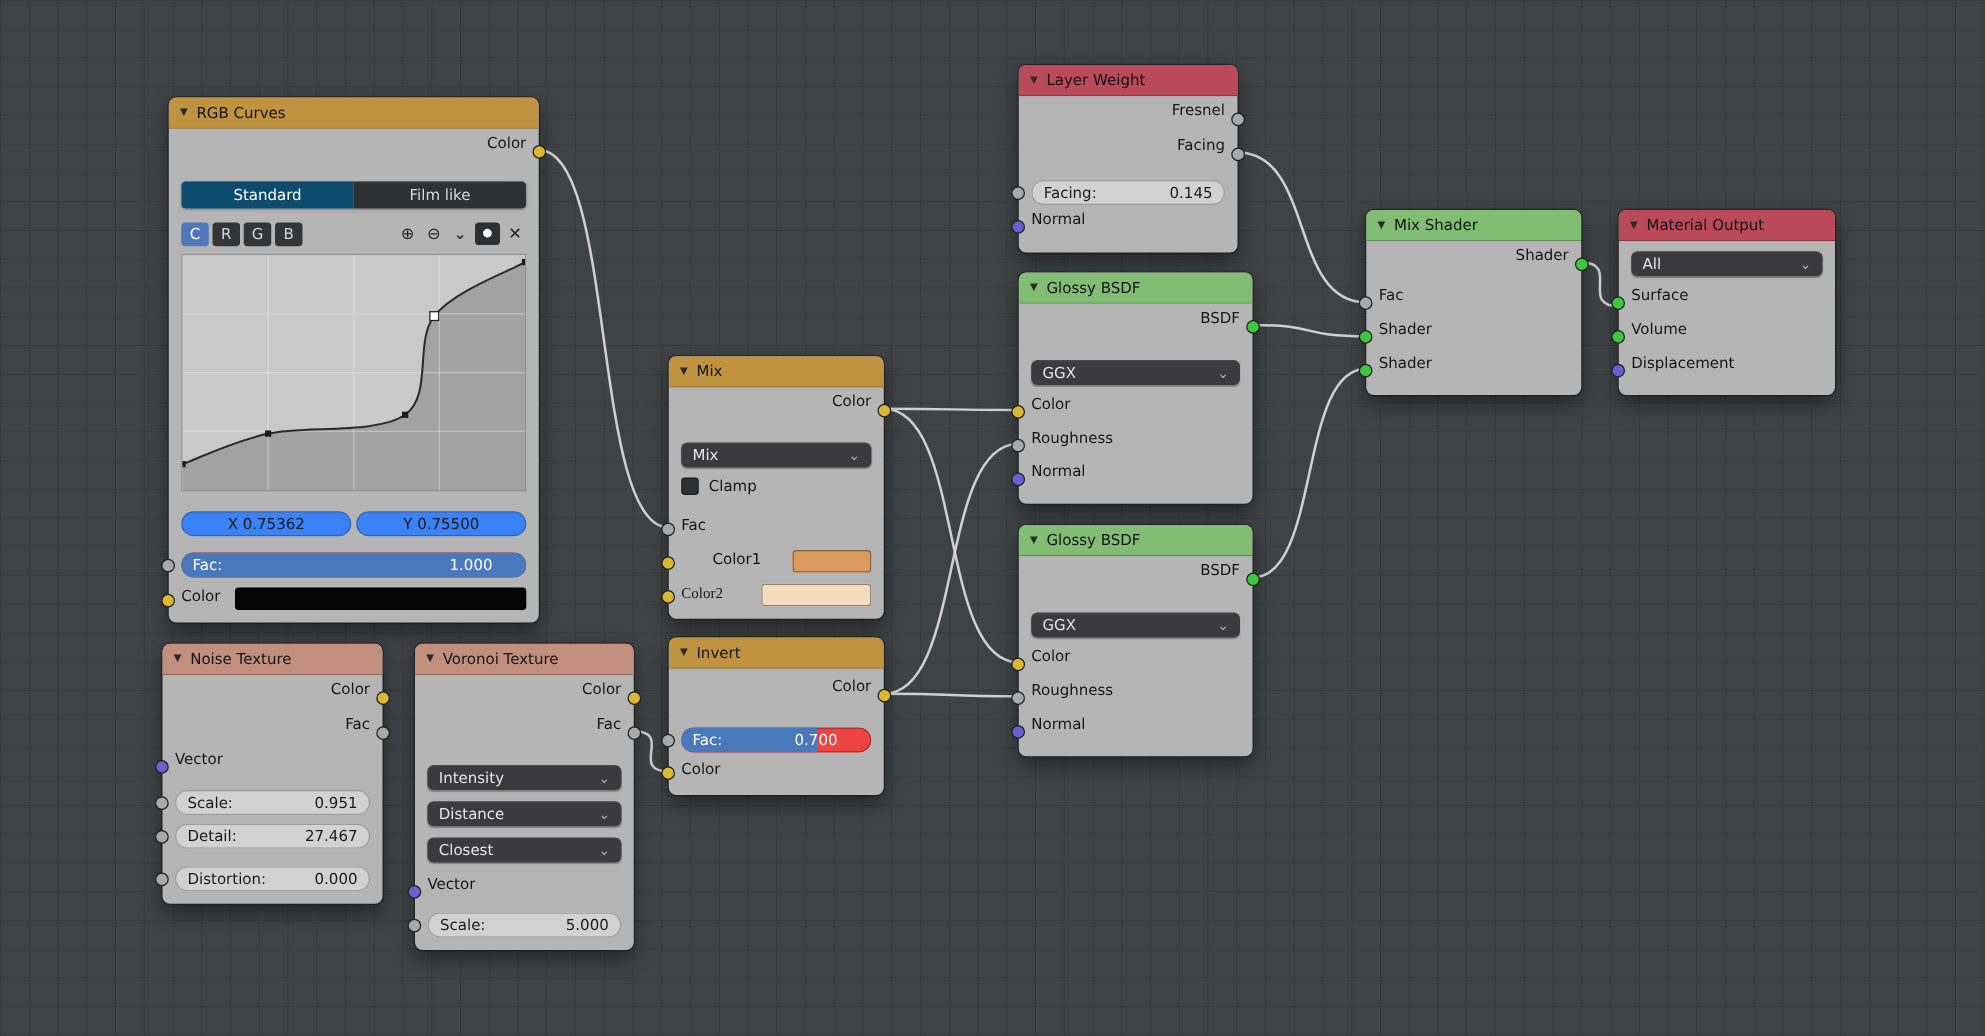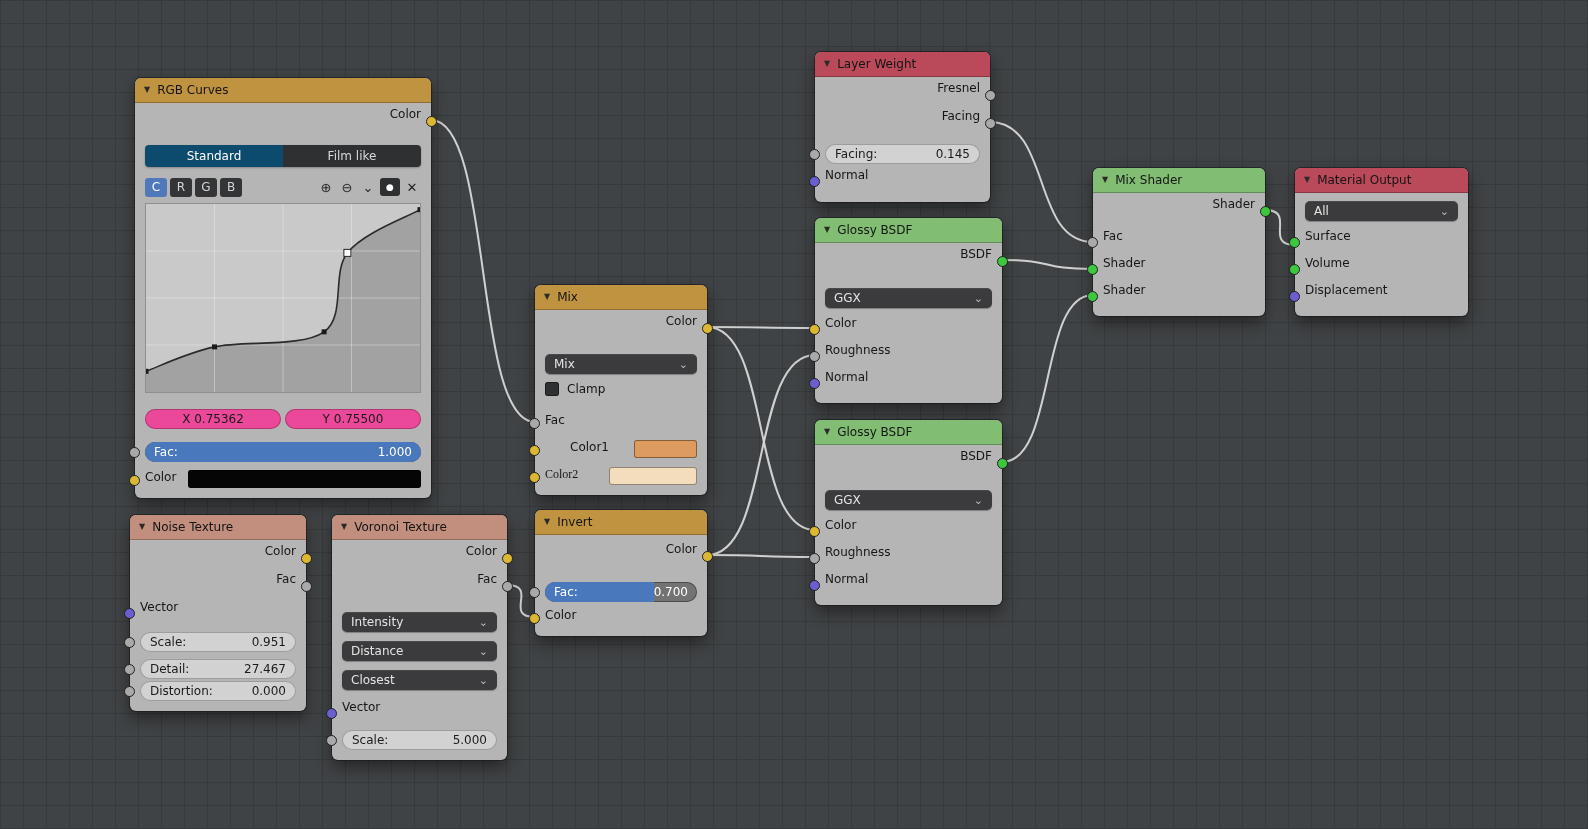--- a/index.html
+++ b/index.html
@@ -27,40 +27,40 @@
     border:1px solid #1f2022;box-sizing:border-box;z-index:3;}
   .sock.in{left:-16px;} .sock.out{right:-16px;}
   .s-color{background:#dcb832;} .s-value{background:#a9a9a9;} .s-vector{background:#6a5fd0;} .s-shader{background:#3ec63e;}
   .dd{height:20px;width:100%;background:#3b3b3d;border-radius:5px;color:#e4e4e4;display:flex;
     align-items:center;justify-content:space-between;padding:0 9px;box-sizing:border-box;
     box-shadow:inset 0 1px 0 rgba(255,255,255,.07),0 1px 1px rgba(0,0,0,.3);}
   .dd .chev{color:#bdbdbd;font-size:11px;line-height:1;}
   .nf{height:20px;width:100%;background:#d2d2d2;border-radius:10px;display:flex;align-items:center;
     justify-content:space-between;padding:0 10px;box-sizing:border-box;color:#1a1a1a;
     box-shadow:inset 0 0 0 1px rgba(0,0,0,.25);}
-  .slider{position:relative;height:20px;width:100%;border-radius:10px;background:#737373;overflow:hidden;
+  .slider{position:relative;height:20px;width:100%;border-radius:10px;background:#ef4444;overflow:hidden;
     box-shadow:inset 0 0 0 1px rgba(0,0,0,.35);color:#fff;}
   .slider .fill{position:absolute;left:0;top:0;bottom:0;background:#4a78bd;}
   .slider span{position:absolute;top:50%;transform:translateY(-50%);z-index:1;}
-  .slider .sl{left:9px;} .slider .sv{right:9px;}
+  .slider .sl{left:9px;} .slider .sv{right:27px;}
   .seg{display:flex;width:100%;border-radius:4px;overflow:hidden;box-shadow:0 1px 2px rgba(0,0,0,.25);}
   .seg-btn{flex:1;height:22px;display:flex;align-items:center;justify-content:center;}
   .seg-btn.active{background:#0c4a6e;color:#fff;}
   .seg-btn.dark{background:#2f3032;color:#d8d8d8;}
   .chan-row{display:flex;align-items:center;gap:3px;}
   .chip{width:22px;height:19px;border-radius:3px;background:#343537;color:#d6d6d6;display:flex;
     align-items:center;justify-content:center;}
   .chip.active{background:#4f79bb;color:#fff;}
   .spacer{flex:1;}
   .cicon{color:#242424;font-size:13px;width:18px;text-align:center;line-height:1;}
   .dotbtn{width:20px;height:18px;background:#2e2f31;border-radius:3px;display:flex;align-items:center;
     justify-content:center;color:#fff;font-size:9px;line-height:1;}
   .curve-widget{background:#c9c9c9;border:1px solid #8f8f8f;line-height:0;}
   .xy-row{display:flex;gap:4px;}
-  .field{flex:1;height:20px;background:#ec4899;border-radius:10px;display:flex;align-items:center;
+  .field{flex:1;height:20px;background:#3b82f6;border-radius:10px;display:flex;align-items:center;
     justify-content:center;box-shadow:inset 0 0 0 1px rgba(0,0,0,.25);color:#1a1a1a;}
   .swatch{flex:1;height:18px;border-radius:3px;margin-left:12px;box-shadow:inset 0 0 0 1px rgba(0,0,0,.4);}
   .cb{width:14px;height:14px;background:#2f3032;border-radius:3px;margin-right:8px;
     box-shadow:inset 0 0 0 1px rgba(0,0,0,.45);}
   .lbl{white-space:nowrap;}
 </style>
 </head>
 <body>
 
 <div class="canvas">
@@ -172,21 +172,21 @@
           <span>0.951</span>
         </div>
       </div>
       <div class="row" style="margin-top:7px;height:20px;">
         <span class="sock in s-value"></span>
         <div class="nf">
           <span>Detail:</span>
           <span>27.467</span>
         </div>
       </div>
-      <div class="row" style="margin-top:2px;height:20px;">
+      <div class="row" style="margin-top:14px;height:20px;">
         <span class="sock in s-value"></span>
         <div class="nf">
           <span>Distortion:</span>
           <span>0.000</span>
         </div>
       </div>
     </div>
   </div>
 
   <div class="node" style="left:332px;top:515px;width:175px;">

